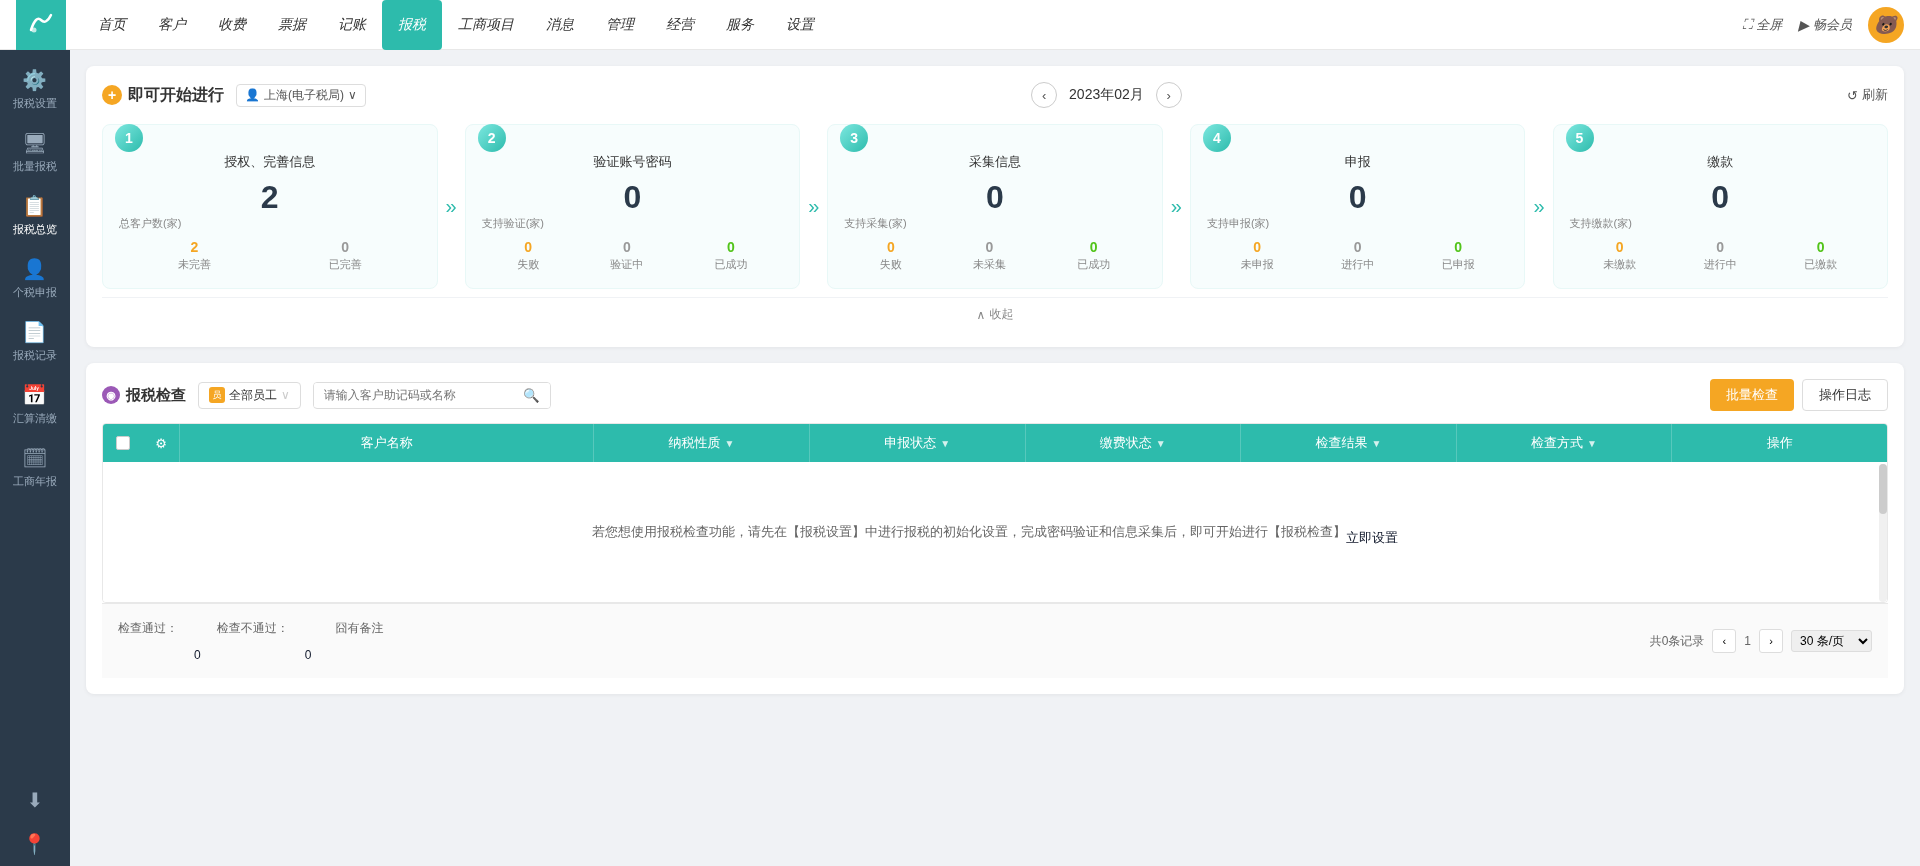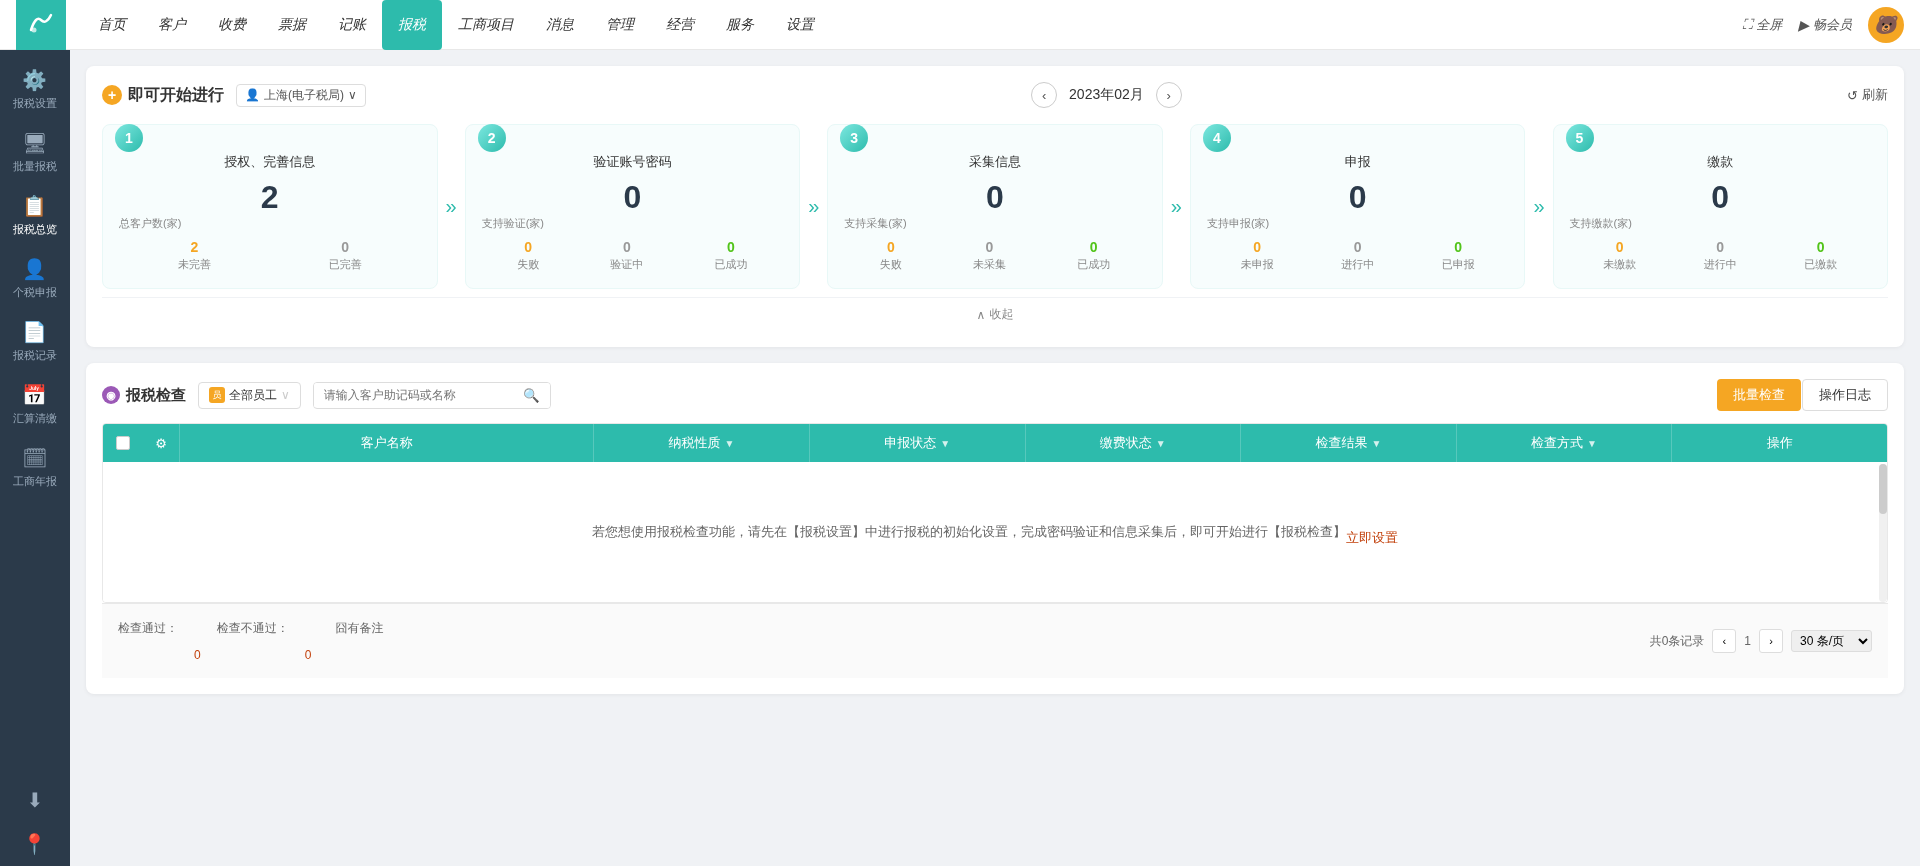--- a/index.html
+++ b/index.html
@@ -210,21 +210,21 @@
       padding: 5px 10px; background: #fff; border: none; cursor: pointer; color: #ccc;
     }
     .btn-orange {
       background: #f5a623; color: #fff; border: none; border-radius: 4px;
       padding: 6px 16px; cursor: pointer; font-size: 13px; white-space: nowrap;
     }
     .btn-default {
       background: #fff; color: #333; border: 1px solid #ddd; border-radius: 4px;
       padding: 6px 16px; cursor: pointer; font-size: 13px;
     }
-    .header-right { margin-left: auto; display: flex; gap: 1px; }
+    .header-right { margin-left: auto; display: flex; gap: 8px; }
 
     
     .table-wrapper {
       border: 1px solid #e8e8e8; border-radius: 4px; overflow: hidden;
     }
     .table-header {
       display: flex; align-items: center; background: #2dbbac;
     }
     .th-checkbox {
       width: 40px; padding: 10px; display: flex; align-items: center; justify-content: center;
@@ -240,21 +240,21 @@
     .filter-icon { font-size: 10px; opacity: 0.8; }
     .table-body {
       min-height: 160px;
       display: flex; flex-direction: row; align-items: center; justify-content: center;
       background: #fff;
     }
     .empty-text {
       color: #666; font-size: 13px; text-align: center; line-height: 1.8;
     }
     .link-text {
-      color: #c2410c; cursor: pointer; text-decoration: none; margin-top: 28px;
+      color: #0f172a; cursor: pointer; text-decoration: none; margin-top: 28px;
     }
 
     
     .table-footer {
       display: flex; align-items: center; padding: 16px 16px; background: #fafafa;
       border-top: 1px solid #e8e8e8; font-size: 12px; color: #666;
     }
     .footer-left { display: flex; gap: 16px; }
     .footer-right { margin-left: auto; display: flex; align-items: center; gap: 8px; }
     .page-btn {

